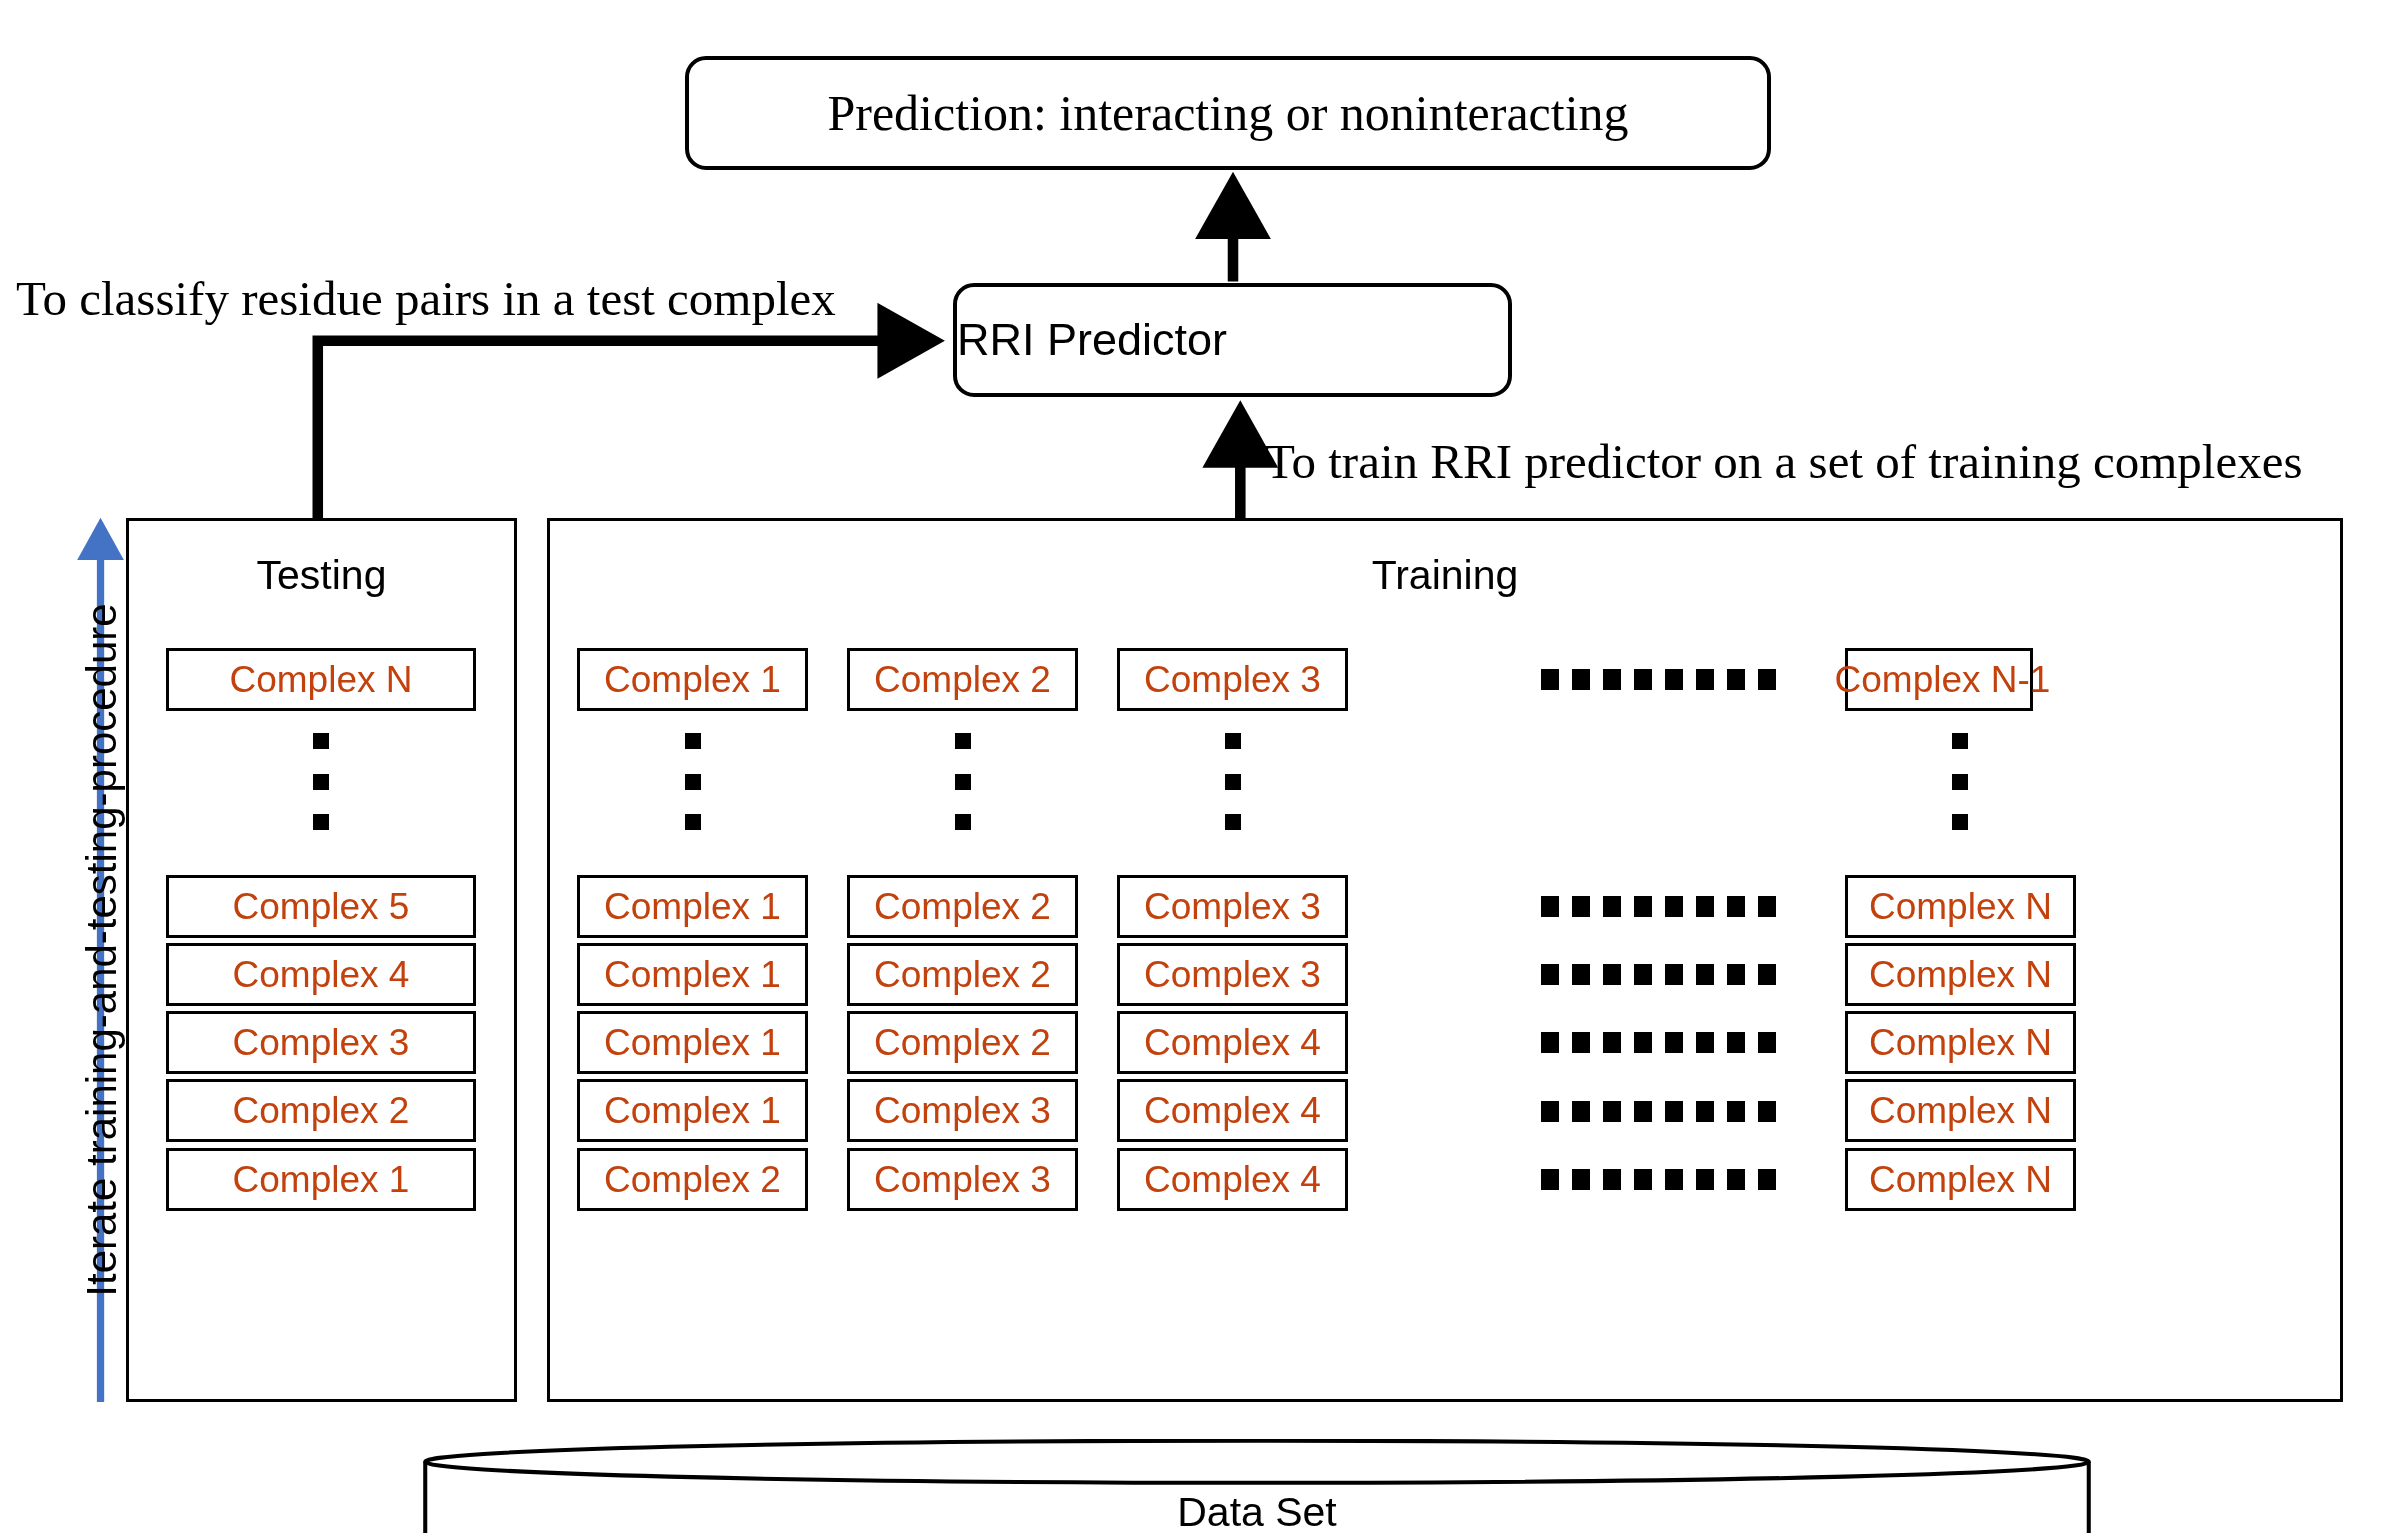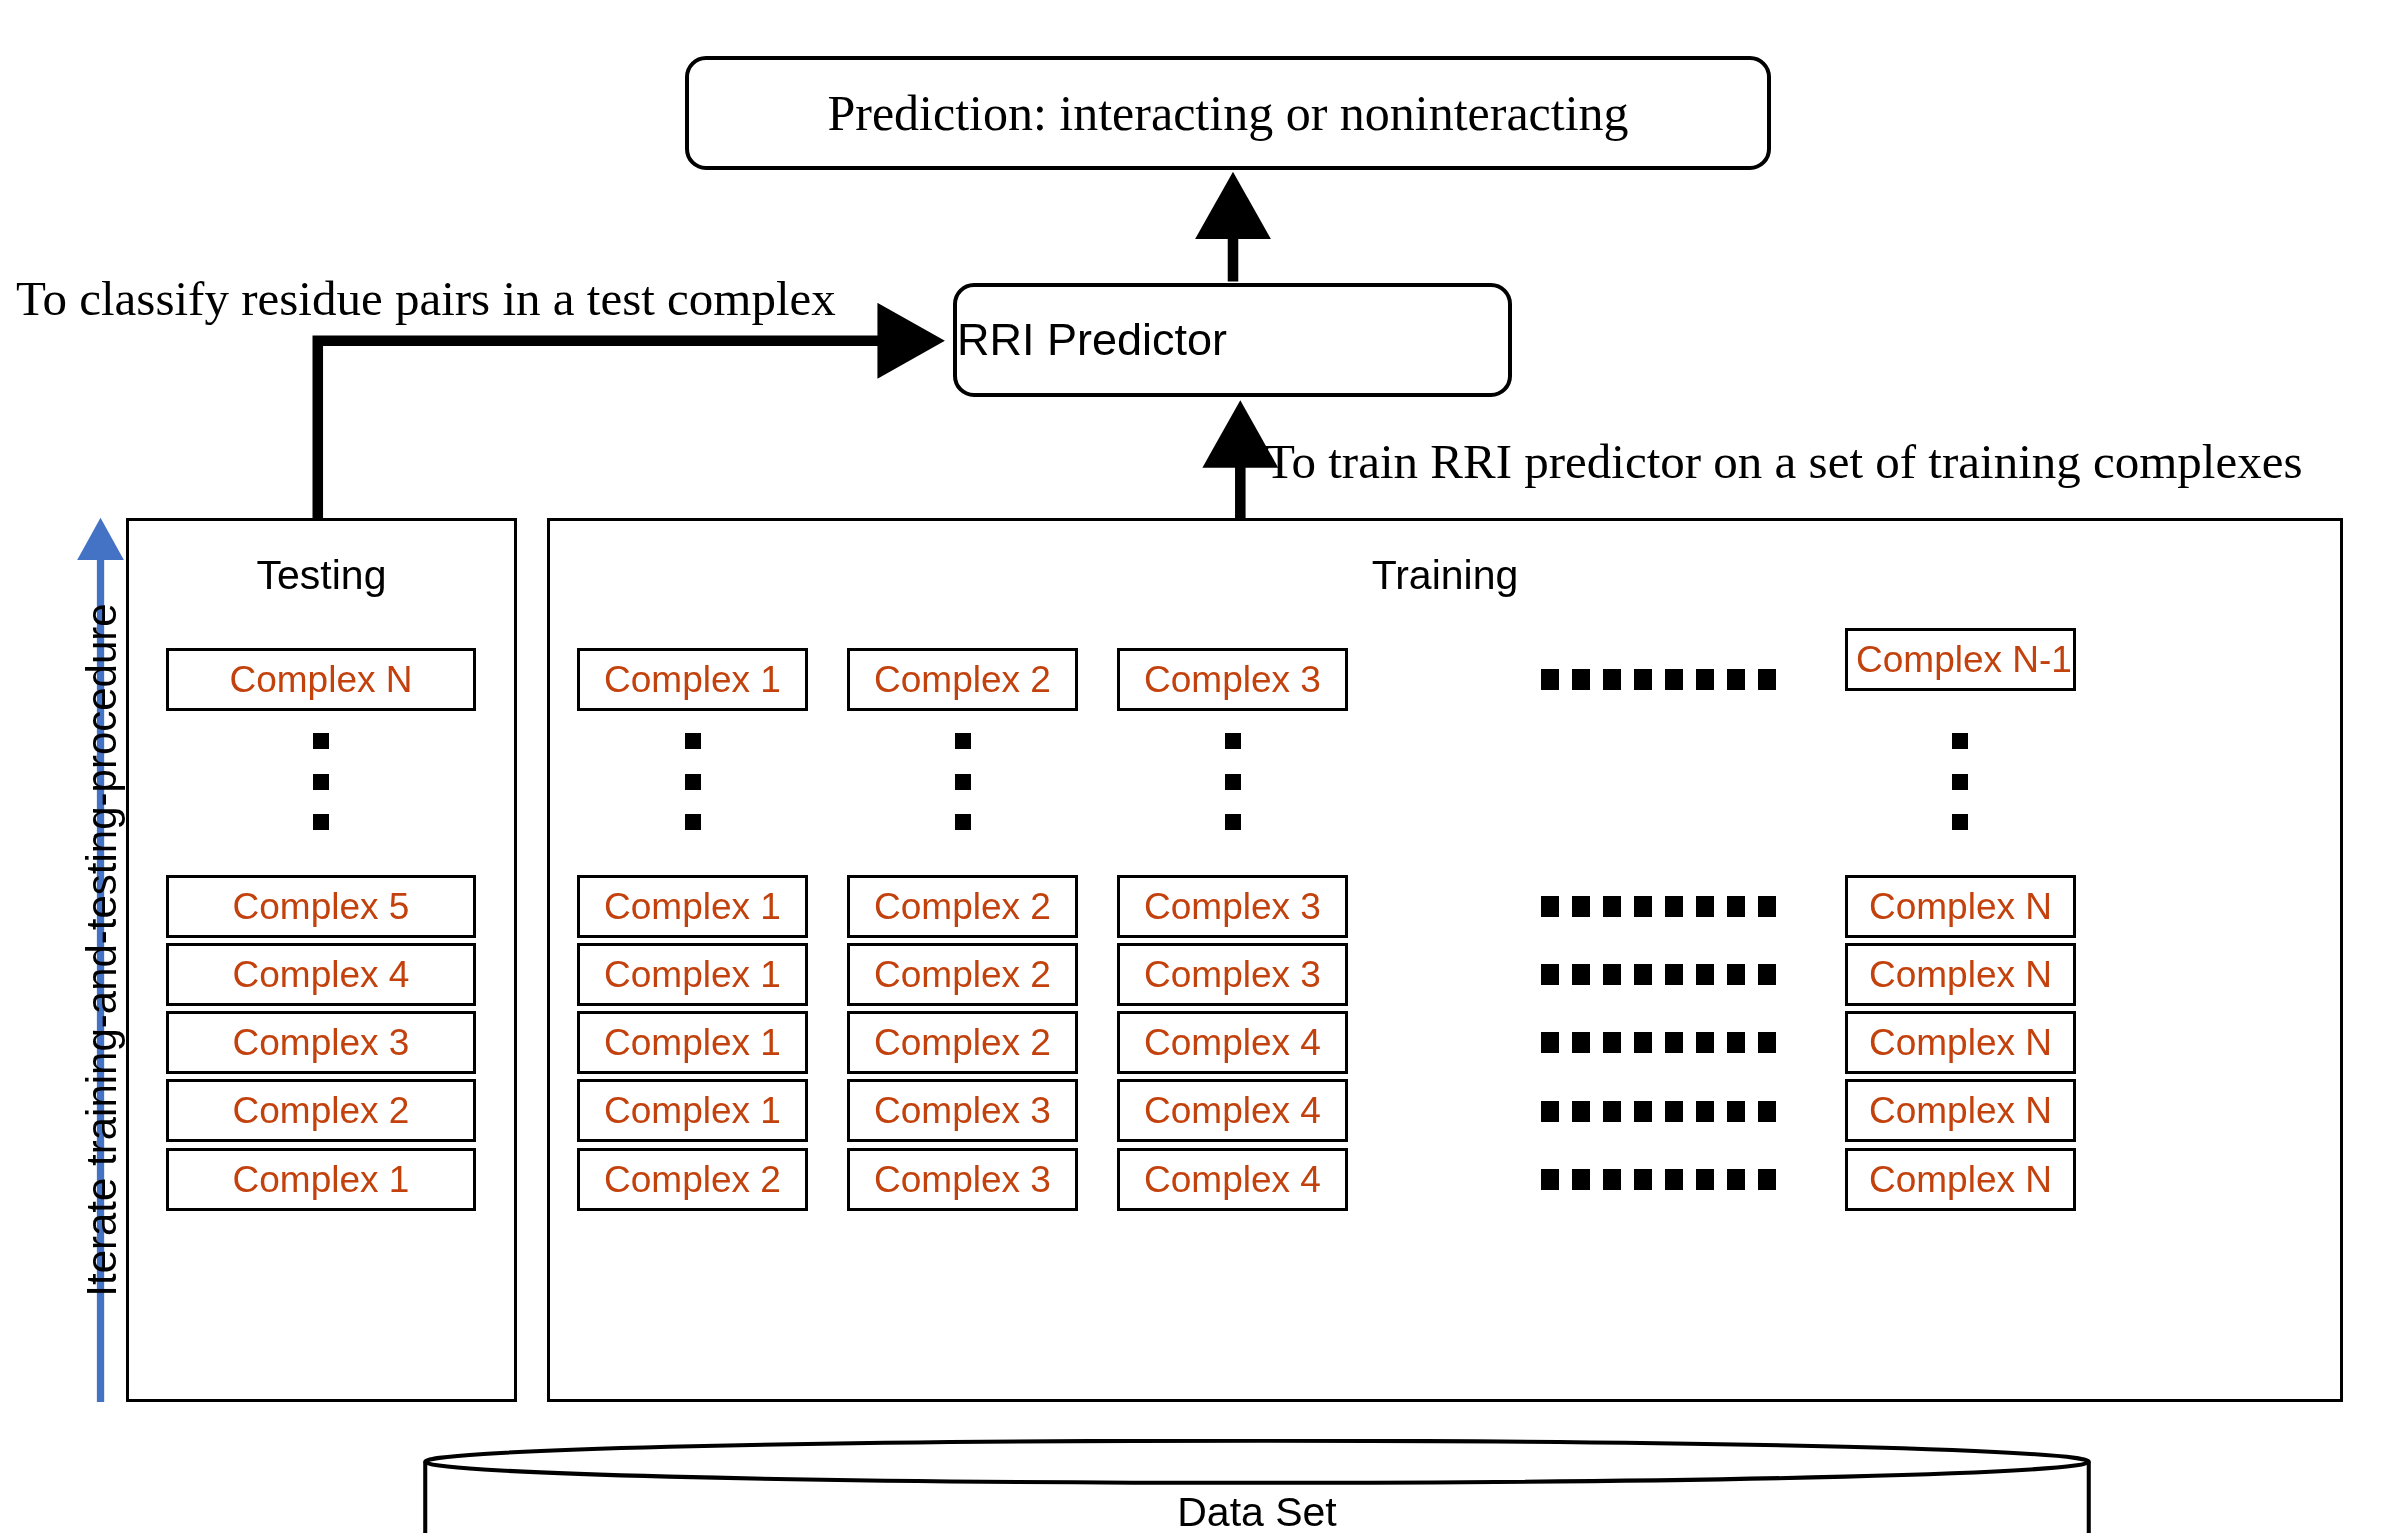--- a/index.html
+++ b/index.html
@@ -266,21 +266,21 @@
       <i></i>
     </div>
     <div class="cell" style="left: 166px; top: 835px; width: 310px; height: 63px;">Complex 5</div>
     <div class="cell" style="left: 166px; top: 903px; width: 310px; height: 63px;">Complex 4</div>
     <div class="cell" style="left: 166px; top: 971px; width: 310px; height: 63px;">Complex 3</div>
     <div class="cell" style="left: 166px; top: 1039px; width: 310px; height: 63px;">Complex 2</div>
     <div class="cell" style="left: 166px; top: 1108px; width: 310px; height: 63px;">Complex 1</div>
     <div class="cell" style="left: 577px; top: 608px; width: 231px; height: 63px;">Complex 1</div>
     <div class="cell" style="left: 847px; top: 608px; width: 231px; height: 63px;">Complex 2</div>
     <div class="cell" style="left: 1117px; top: 608px; width: 231px; height: 63px;">Complex 3</div>
-    <div class="cell" style="left: 1845px; top: 588px; width: 231px; height: 63px; padding-left: 7px;">Complex N-1</div>
+    <div class="cell" style="left: 1845px; top: 608px; width: 188px; height: 63px; padding-left: 7px;">Complex N-1</div>
     <div class="hdots" style="left: 1541px; top: 629px; width: 235px; height: 21px;">
       <i></i>
       <i></i>
       <i></i>
       <i></i>
       <i></i>
       <i></i>
       <i></i>
       <i></i>
     </div>

